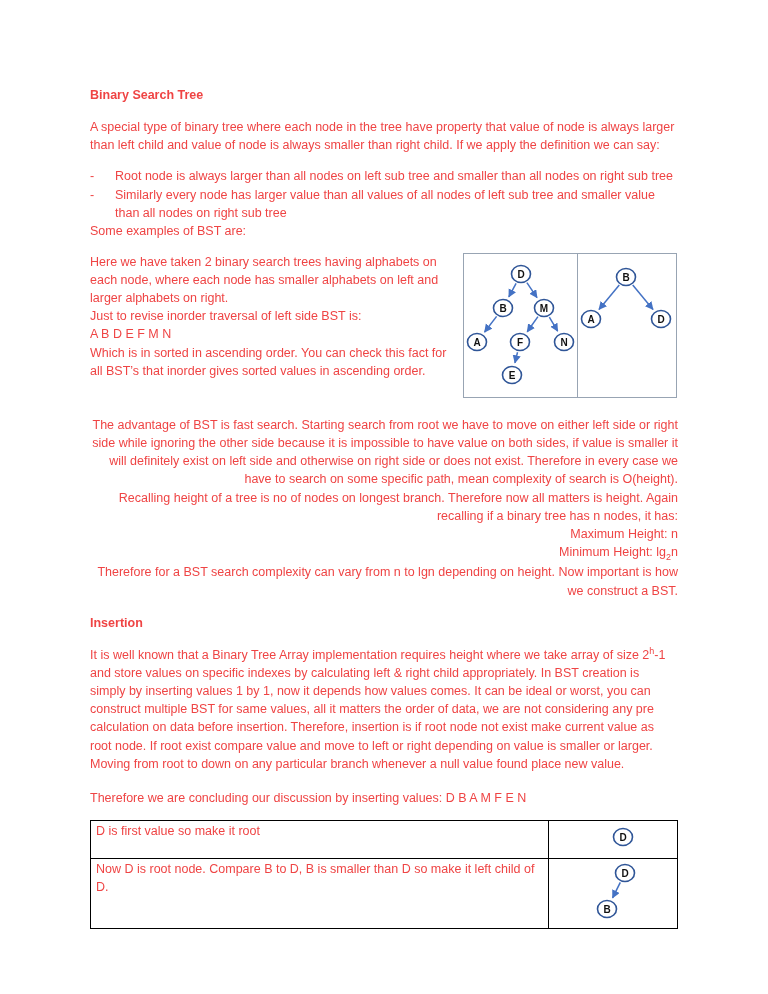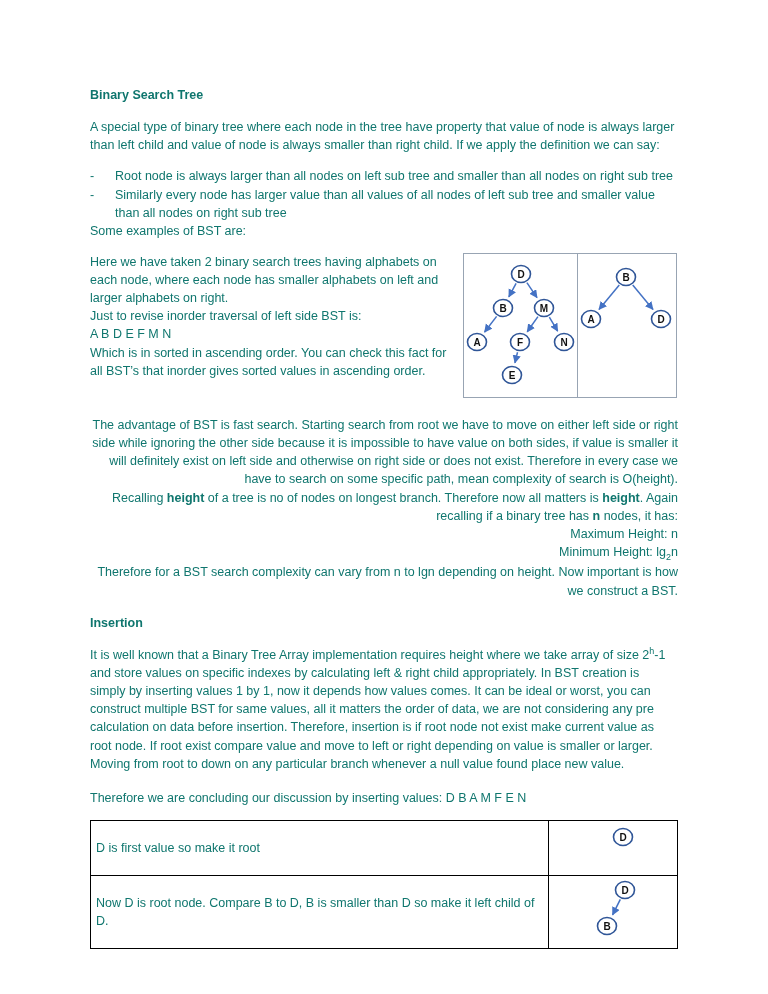--- a/index.html
+++ b/index.html
@@ -3,46 +3,46 @@
 <meta charset="utf-8">
 <style>
   * { box-sizing: border-box; }
   html, body { margin: 0; padding: 0; background: #ffffff; }
   .page {
     position: relative;
     width: 768px;
     height: 994px;
     margin: 0 auto;
     background: #ffffff;
-    color: #0f766e;
+    color: #ef4444;
     font-family: "Liberation Sans", sans-serif;
     font-size: 12.5px;
     line-height: 1.45;
     padding: 86px 90px 30px 90px;
     overflow: hidden;
   }
   .title { font-weight: bold; margin: 0 0 14px 0; }
   .para { margin: 12px 0 13px 0; }
   .tight { margin: 0; }
   .bullets { margin: 0; }
   .bullet { display: flex; margin: 0; }
   .bullet .dash { flex: 0 0 25px; }
   .fig-section { margin-top: 13px; }
   .figure { float: right; width: 215px; margin: 0 0 6px 10px; display: flex; }
   .fig-box { border: 1px solid var(--box-border, #98a4b3); background: #fff; }
   .fig-box + .fig-box { border-left: none; }
   .clear { clear: both; }
   .block { margin-top: 12px; text-align: right; }
-  .bold-inline { font-weight: bold; margin-top: 39px; }
+  .bold-inline { font-weight: normal; margin-top: 39px; }
   .heights { margin-left: 40px; font-weight: normal; }
   .heights sub { font-size: 9px; }
   .section-heading { font-weight: bold; margin: 14px 0 13px 0; }
   .concluding { margin: 16px 0 13px 0; }
   .steps { border-collapse: collapse; width: 100%; }
-  .steps td { border: 1px solid #000; padding: 18px 5px; vertical-align: top; }
+  .steps td { border: 1px solid #000; padding: 1px 5px; vertical-align: top; }
   .steps td.diagram { width: 124px; padding: 1px 0 1px 8px; }
   svg text { font-family: "Liberation Sans", sans-serif; }
   sup { font-size: 9px; }
 </style>
 </head>
 <body>
 
 <div class="page">
 
   <div class="title">Binary Search Tree</div>

